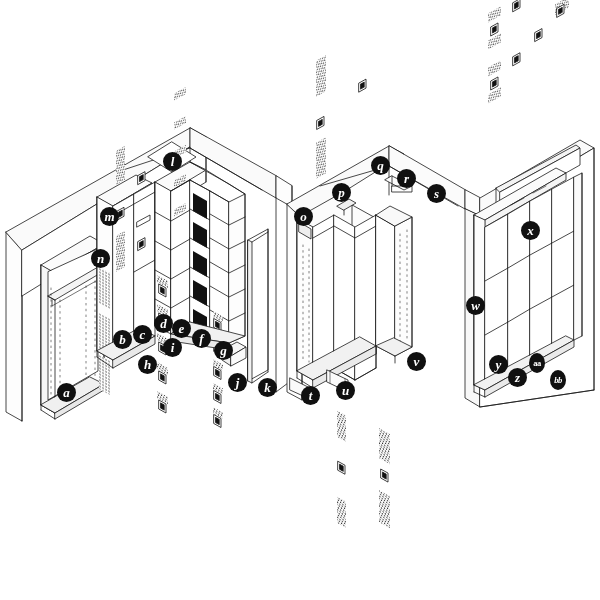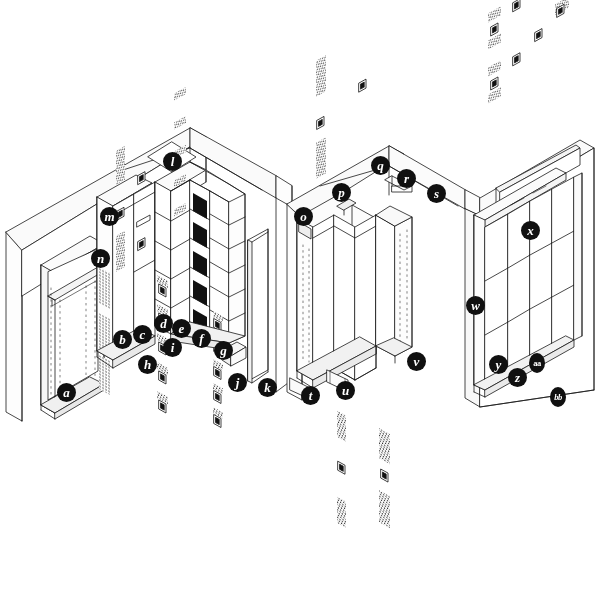--- a/index.html
+++ b/index.html
@@ -426,16 +426,16 @@
       <div class="callout c-lg" style="left: 397px; top: 169px;">r</div>
       <div class="callout c-lg" style="left: 427px; top: 184px;">s</div>
       <div class="callout c-lg" style="left: 301px; top: 386px;">t</div>
       <div class="callout c-lg" style="left: 336px; top: 381px;">u</div>
       <div class="callout c-lg" style="left: 407px; top: 352px;">v</div>
       <div class="callout c-lg" style="left: 466px; top: 296px;">w</div>
       <div class="callout c-lg" style="left: 521px; top: 221px;">x</div>
       <div class="callout c-lg" style="left: 489px; top: 355px;">y</div>
       <div class="callout c-lg" style="left: 508px; top: 368px;">z</div>
       <div class="callout c-sm" style="left: 529px; top: 353px;">aa</div>
-      <div class="callout c-sm" style="left: 550px; top: 387px; font-style: italic;">bb</div>
+      <div class="callout c-sm" style="left: 550px; top: 370px; font-style: italic;">bb</div>
     </div>
 
 </div>
 
 </body></html>

